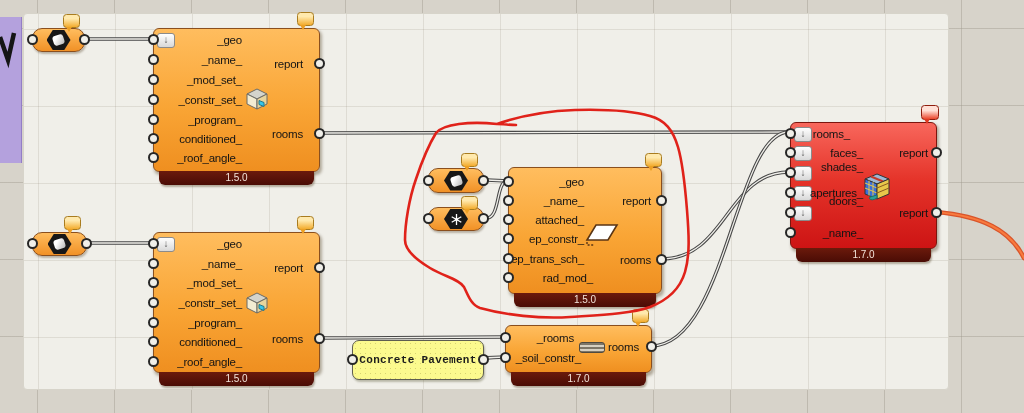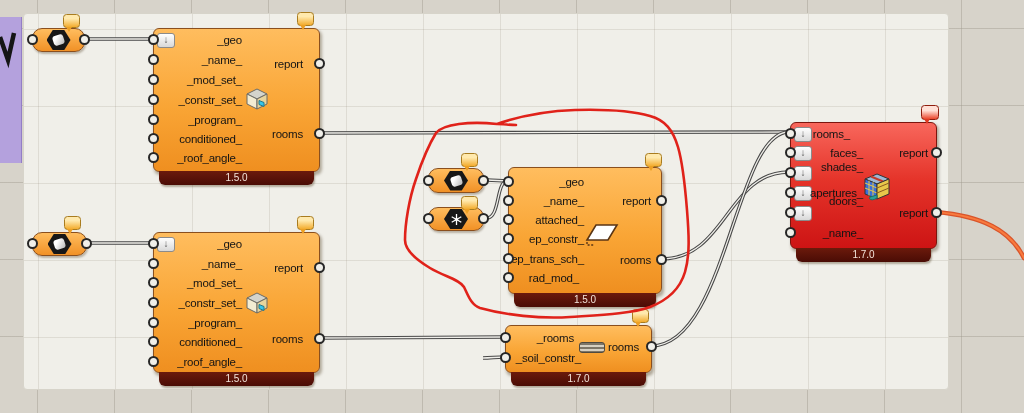--- a/index.html
+++ b/index.html
@@ -225,21 +225,21 @@
     </span>
     <div class="ver">1.5.0</div>
   </div>
 
   <div class="comp" style="left:508px;top:167px;width:152px;height:125px">
     <span class="ilab" style="right:77px;top:6px">_geo</span>
     <span class="ilab" style="right:77px;top:25px">_name_</span>
     <span class="ilab" style="right:77px;top:44px">attached_</span>
     <span class="ilab" style="right:77px;top:63px">ep_constr_</span>
     <span class="ilab" style="right:77px;top:83px">ep_trans_sch_</span>
-    <span class="ilab" style="right:82px;top:102px">rad_mod_</span>
+    <span class="ilab" style="right:68px;top:102px">rad_mod_</span>
     <span class="olab" style="right:10px;top:25px">report</span>
     <span class="olab" style="right:10px;top:84px">rooms</span>
     <span class="nub in" style="top:8px"></span>
     <span class="nub in" style="top:27px"></span>
     <span class="nub in" style="top:46px"></span>
     <span class="nub in" style="top:65px"></span>
     <span class="nub in" style="top:85px"></span>
     <span class="nub in" style="top:104px"></span>
     <span class="nub out" style="top:27px"></span>
     <span class="nub out" style="top:86px"></span>
@@ -300,20 +300,25 @@
     <span class="ilab" style="right:77px;top:4px">_rooms</span>
     <span class="ilab" style="right:70px;top:24px">_soil_constr_</span>
     <span class="olab" style="right:12px;top:13px">rooms</span>
     <span class="nub in" style="top:6px"></span>
     <span class="nub in" style="top:26px"></span>
     <span class="nub out" style="top:15px"></span>
     <span class="groundicon" style="left:73px;top:16px"></span>
     <div class="ver">1.7.0</div>
   </div>
 
+  <div class="panel">
+    <span class="nub in" style="top:13px"></span>
+    <span>Concrete Pavement</span>
+    <span class="nub out" style="top:13px"></span>
+  </div>
 
   <span class="tag" style="left:63px;top:14px"></span>
   <span class="tag" style="left:297px;top:12px"></span>
   <span class="tag" style="left:64px;top:216px"></span>
   <span class="tag" style="left:297px;top:216px"></span>
   <span class="tag" style="left:461px;top:153px"></span>
   <span class="tag" style="left:461px;top:196px"></span>
   <span class="tag" style="left:645px;top:153px"></span>
   <span class="tag" style="left:632px;top:309px"></span>
   <span class="tag red" style="left:921px;top:105px;width:16px;height:13px"></span>

